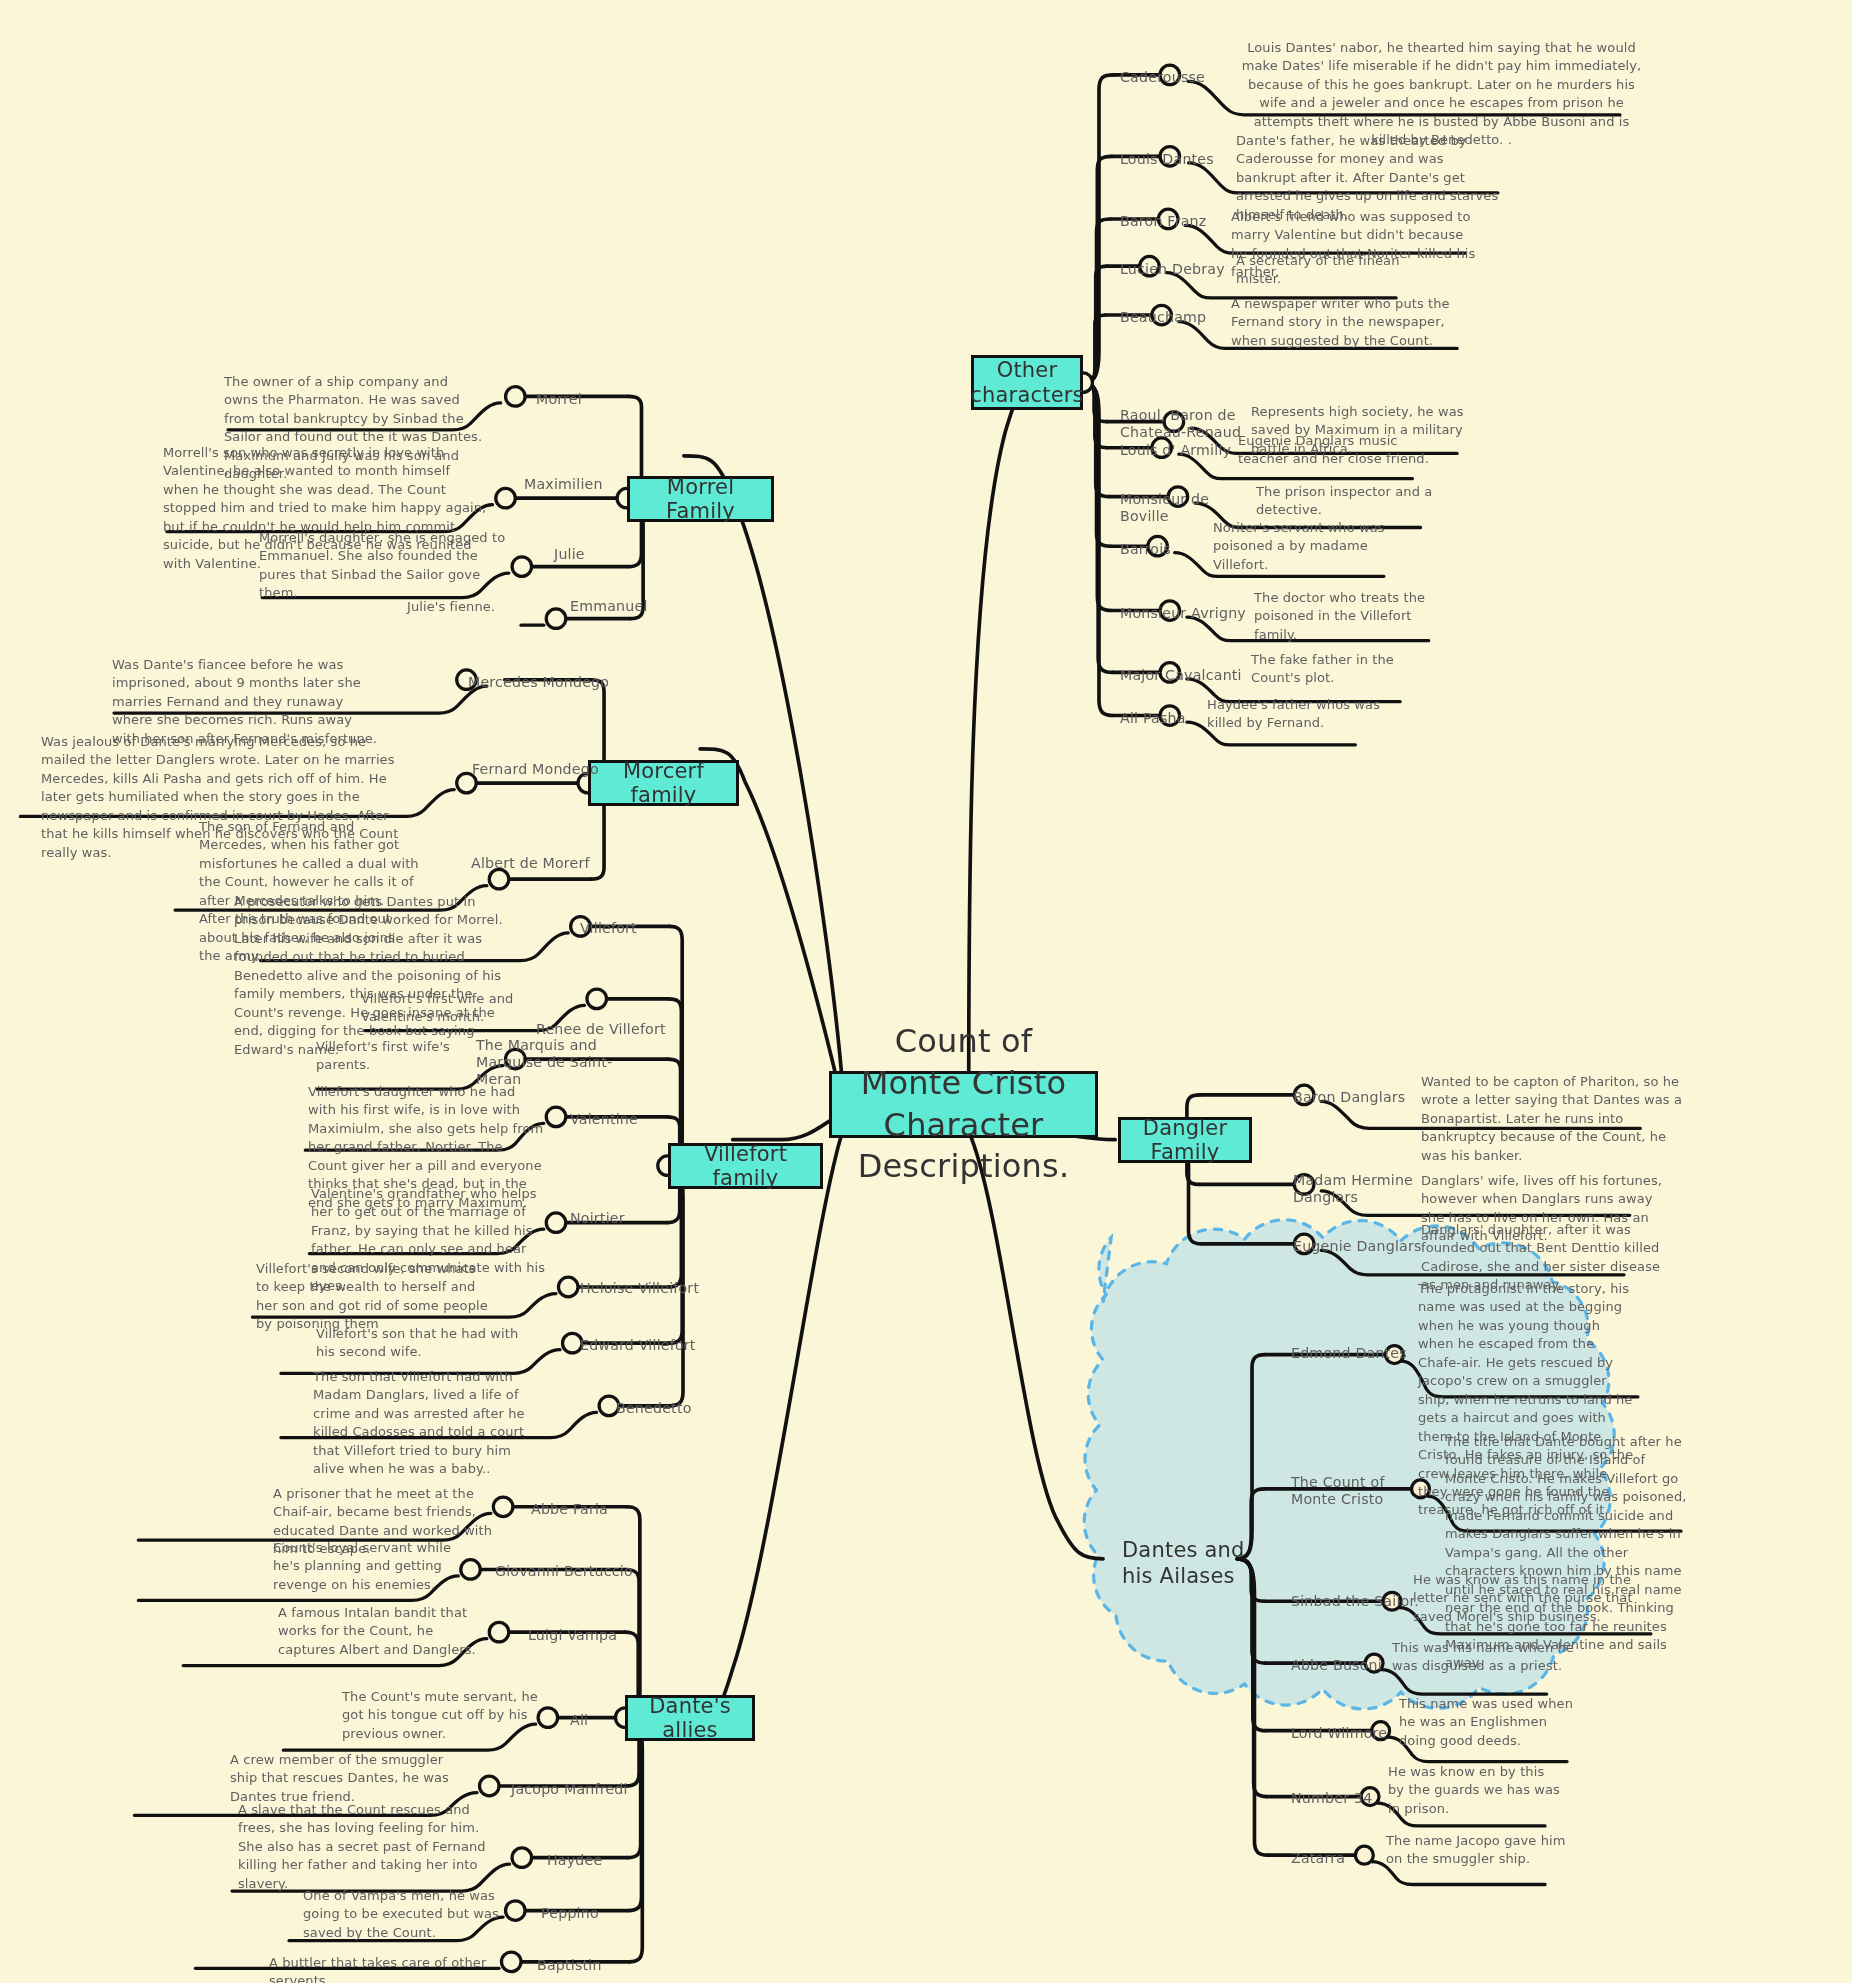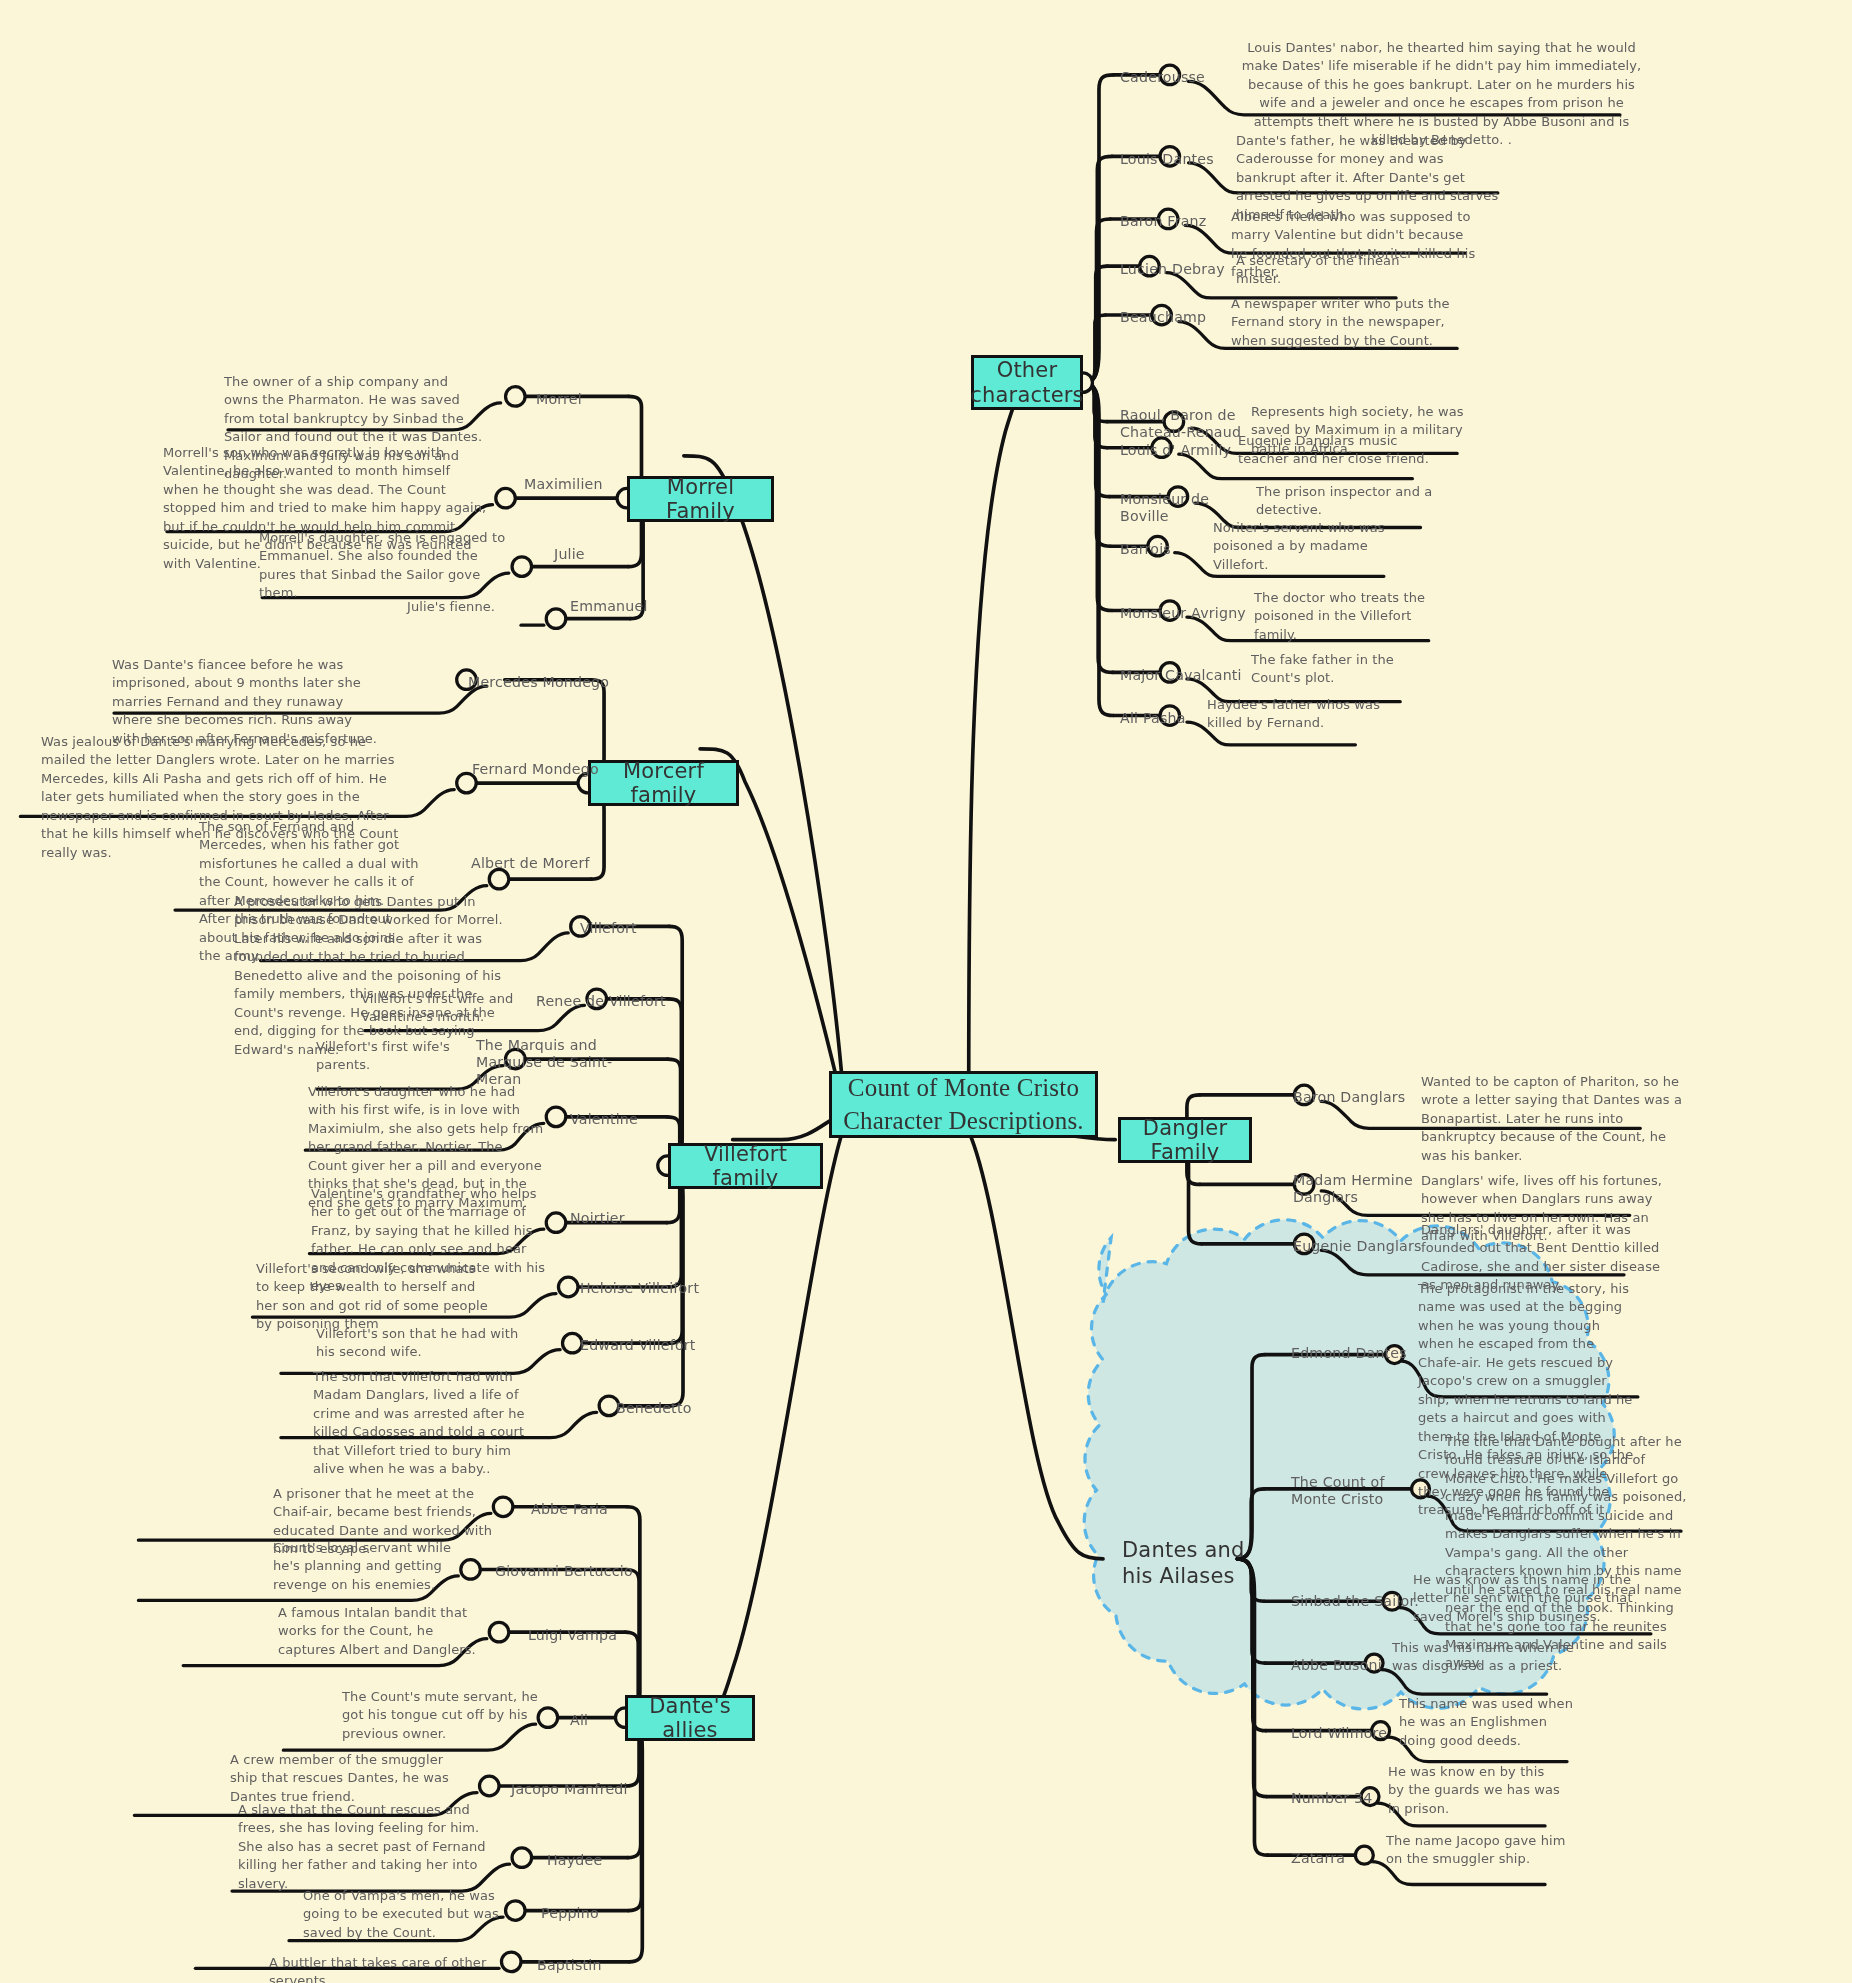--- a/index.html
+++ b/index.html
@@ -19,21 +19,21 @@
 
   .cloud-layer{position:absolute;left:1046px;top:1205px;width:643px;height:619px;}
   .cloud-layer svg{width:100%;height:100%;display:block;}
 
   .node-box{
     position:absolute;border:3.3px solid #111;background:#5eead4;
     display:flex;align-items:center;justify-content:center;
     text-align:center;color:#333;line-height:1.15;
     font-size:21px;letter-spacing:0.2px;padding:4.9px 8.1px;box-sizing:border-box;
   }
-  .root-box{font-size:25px;line-height:1.3;font-family:Liberation Serif, serif;}
+  .root-box{font-size:32px;line-height:1.3;}
   .leaf-title{position:absolute;font-size:14.2px;color:#5f5f5f;line-height:1.2;letter-spacing:0.2px;}
   .leaf-desc{position:absolute;font-size:13px;color:#5f5f5f;line-height:1.42;letter-spacing:0.1px;}
 </style>
 </head>
 <body>
 
 <div id="stage">
 
   <div class="cloud-layer">
     <svg viewBox="0 0 790 760" preserveAspectRatio="none">
@@ -352,21 +352,21 @@
 
   <div class="leaf-title" style="left:472px;top:761px;width:163px;">Fernard Mondego</div>
   <div class="leaf-desc" style="left:41px;top:733px;width:362px;">Was jealous of Dante's marrying Mercedes, so he mailed the letter Danglers wrote. Later on he marries Mercedes, kills Ali Pasha and gets rich off of him. He later gets humiliated when the story goes in the newspaper and is confirmed in court by Hades. After that he kills himself when he discovers who the Count really was.</div>
 
   <div class="leaf-title" style="left:471px;top:855px;width:163px;">Albert de Morerf</div>
   <div class="leaf-desc" style="left:199px;top:818px;width:220px;">The son of Fernand and Mercedes, when his father got misfortunes he called a dual with the Count, however he calls it of after Mercedes talks to him. After the truth was found out about his father, he also joins the army.</div>
 
   <div class="leaf-title" style="left:580px;top:920px;width:138px;">Villefort</div>
   <div class="leaf-desc" style="left:234px;top:893px;width:269px;">A prosecutor who gets Dantes put in prison because Dante worked for Morrel. Later his wife and son die after it was founded out that he tried to buried Benedetto alive and the poisoning of his family members, this was under the Count's revenge. He goes insane at the end, digging for the book but saying Edward's name.</div>
 
-  <div class="leaf-title" style="left:536px;top:993px;width:163px;">Renee de Villefort</div>
+  <div class="leaf-title" style="left:536px;top:1021px;width:163px;">Renee de Villefort</div>
   <div class="leaf-desc" style="left:361px;top:990px;width:191px;">Villefort's first wife and Valentine's month.</div>
 
   <div class="leaf-title" style="left:476px;top:1037px;width:163px;">The Marquis and Marquise de Saint-Meran</div>
   <div class="leaf-desc" style="left:316px;top:1038px;width:155px;">Villefort's first wife's parents.</div>
 
   <div class="leaf-title" style="left:570px;top:1111px;width:130px;">Valentine</div>
   <div class="leaf-desc" style="left:308px;top:1083px;width:236px;">Villefort's daughter who he had with his first wife, is in love with Maximiulm, she also gets help from her grand father, Nortier. The Count giver her a pill and everyone thinks that she's dead, but in the end she gets to marry Maximum.</div>
 
   <div class="leaf-title" style="left:570px;top:1210px;width:130px;">Noirtier</div>
   <div class="leaf-desc" style="left:311px;top:1185px;width:236px;">Valentine's grandfather who helps her to get out of the marriage of Franz, by saying that he killed his father. He can only see and hear and can only communicate with his eyes.</div>

